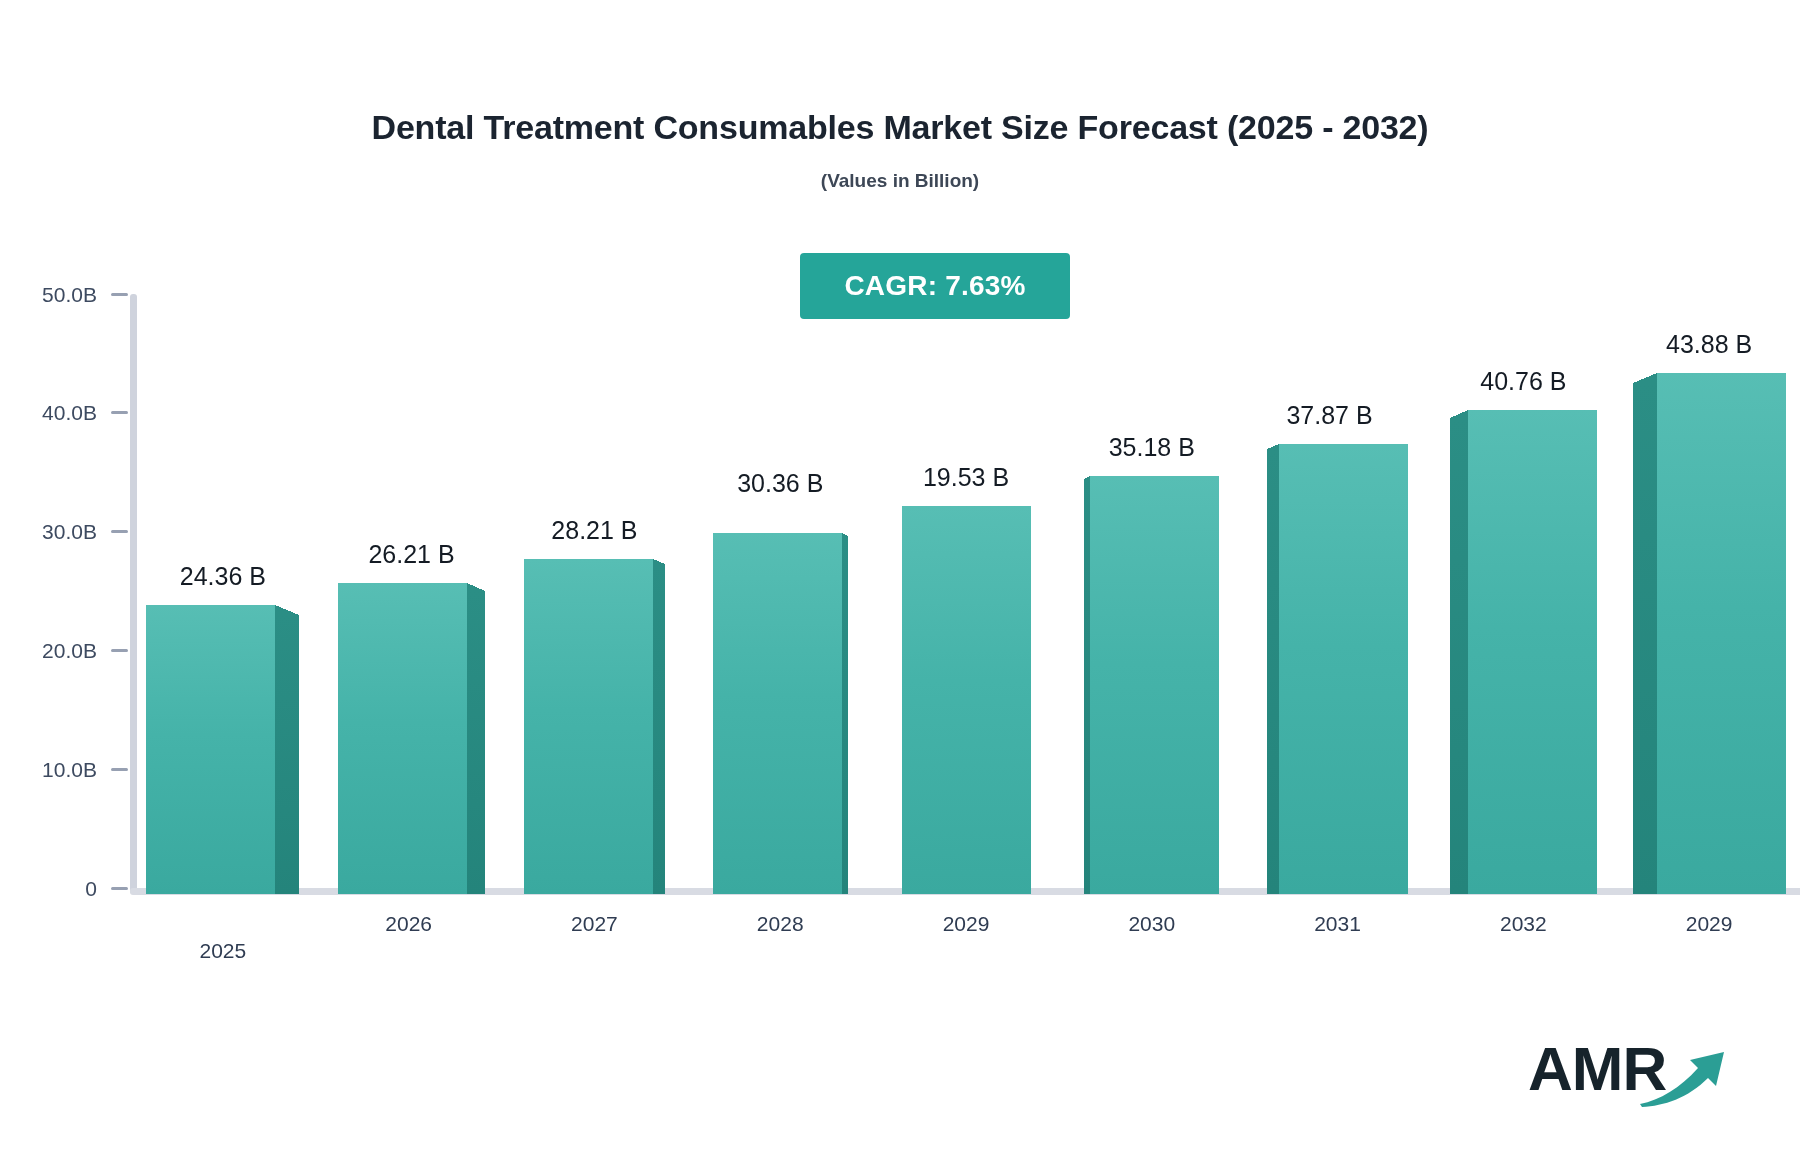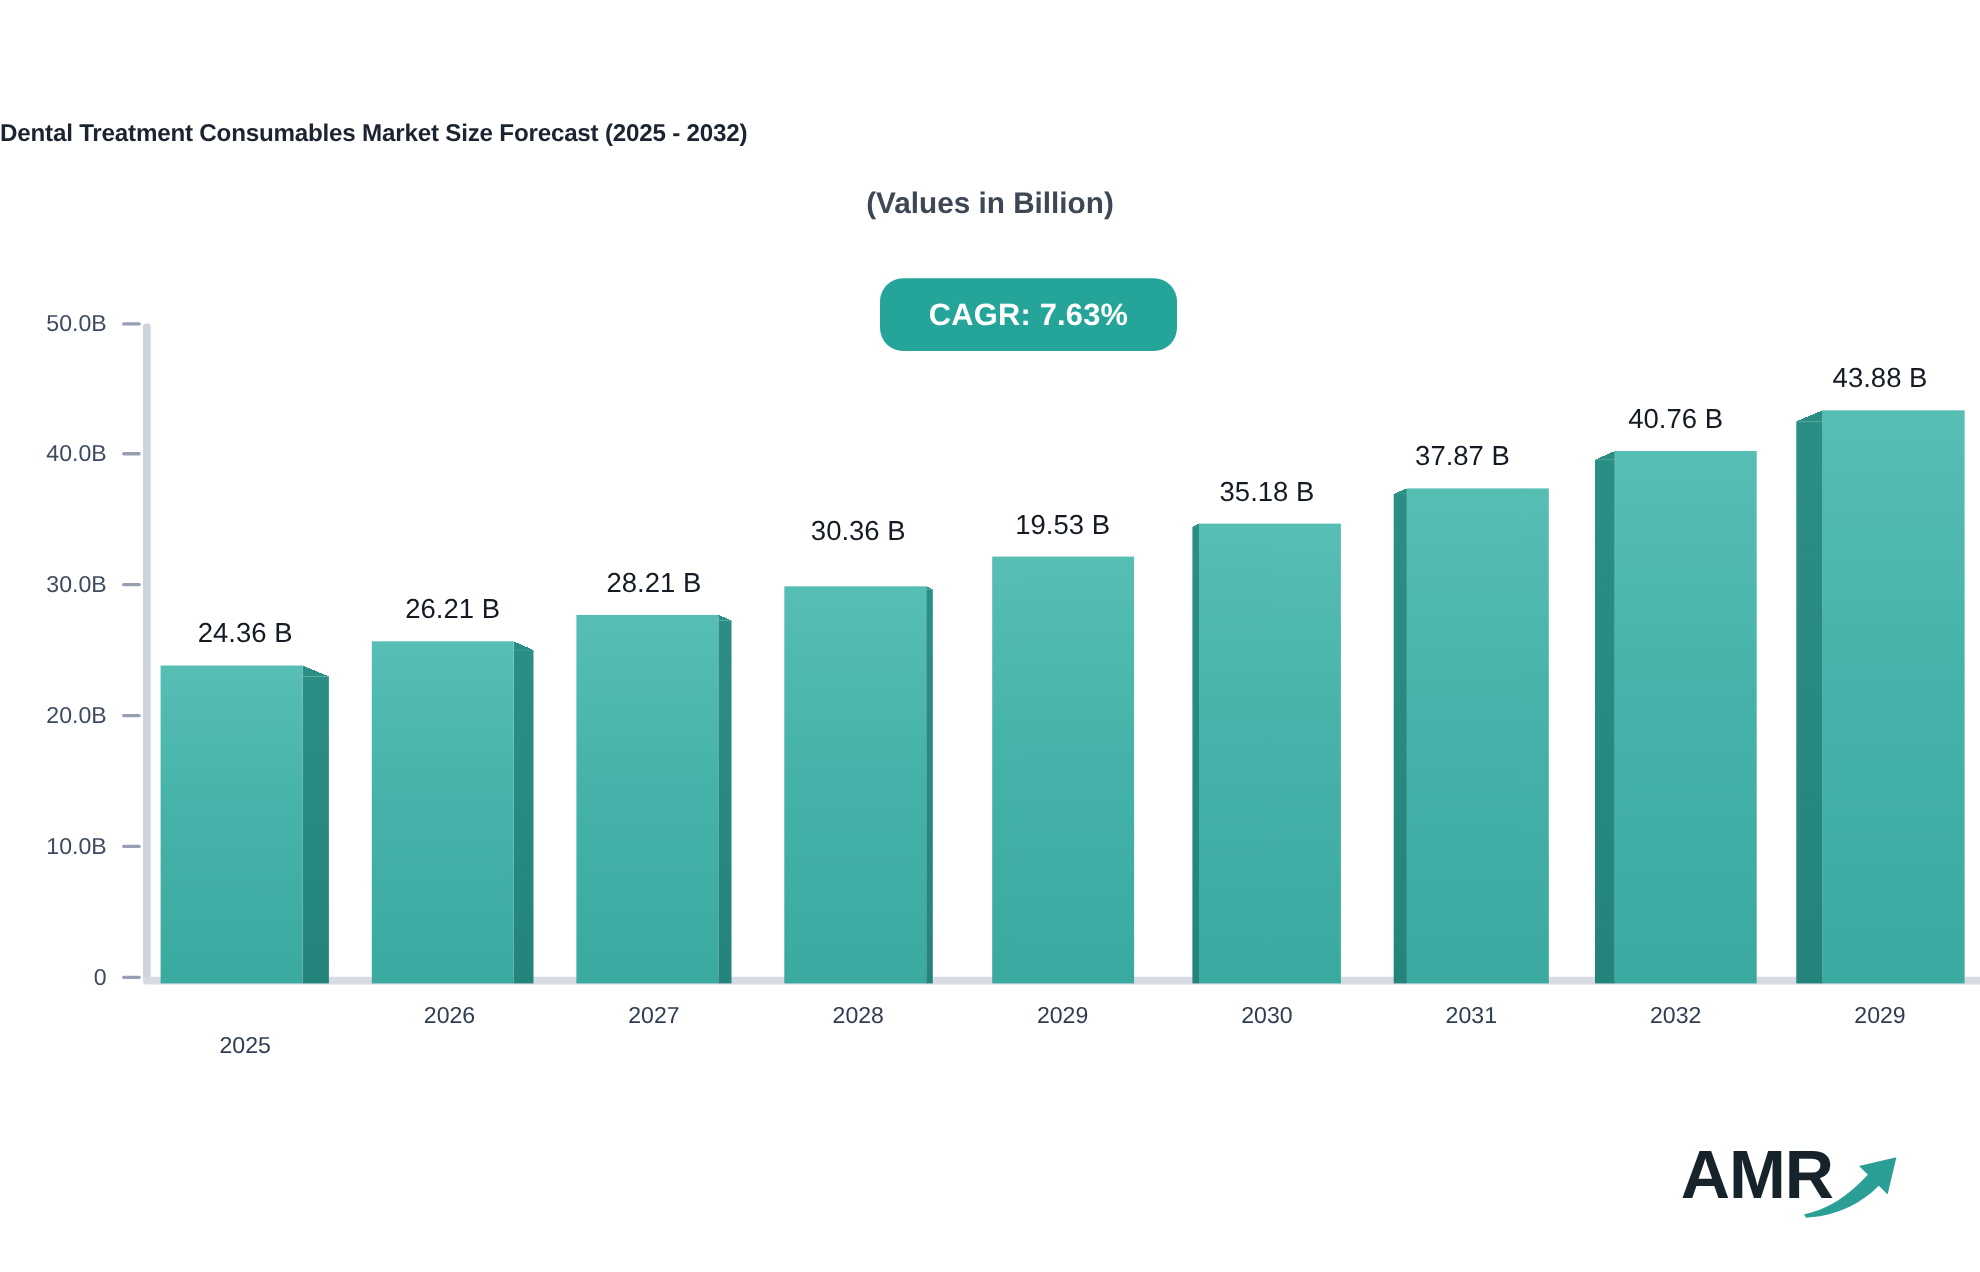--- a/index.html
+++ b/index.html
@@ -12,43 +12,43 @@
   #root {
     position: relative;
     width: 1800px; height: 1156px;
     background: #ffffff;
   }
 
   
   #chart-title {
     position: absolute;
     top: 108px; left: 0; width: 1800px;
-    text-align: left;
-    font-size: 22px;
+    text-align: center;
+    font-size: 34px;
     font-weight: bold;
     color: #1b2430;
     letter-spacing: -0.2px;
     white-space: nowrap;
   }
   #chart-subtitle {
     position: absolute;
     top: 170px; left: 0; width: 1800px;
     text-align: center;
-    font-size: 27px;
+    font-size: 19px;
     font-weight: 600;
     color: #3d4756;
   }
 
   
   #cagr-badge {
     position: absolute;
     left: 800px; top: 253px;
     width: 270px; height: 66px;
     background: #25a599;
-    border-radius: 21px;
+    border-radius: 4px;
     display: flex; align-items: center; justify-content: center;
     color: #ffffff;
     font-size: 28px;
     font-weight: bold;
     letter-spacing: 0.2px;
   }
 
   
   #plot {
     position: absolute;

